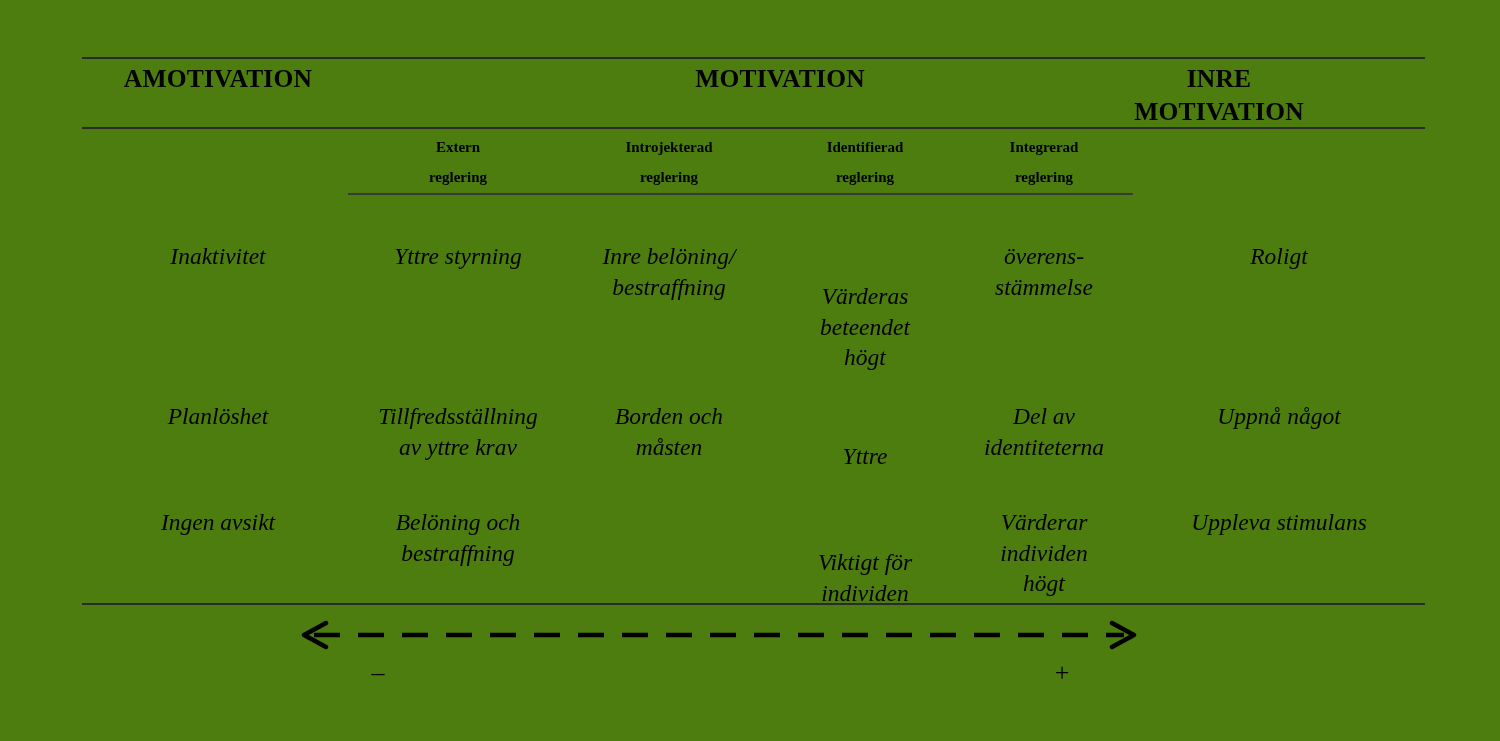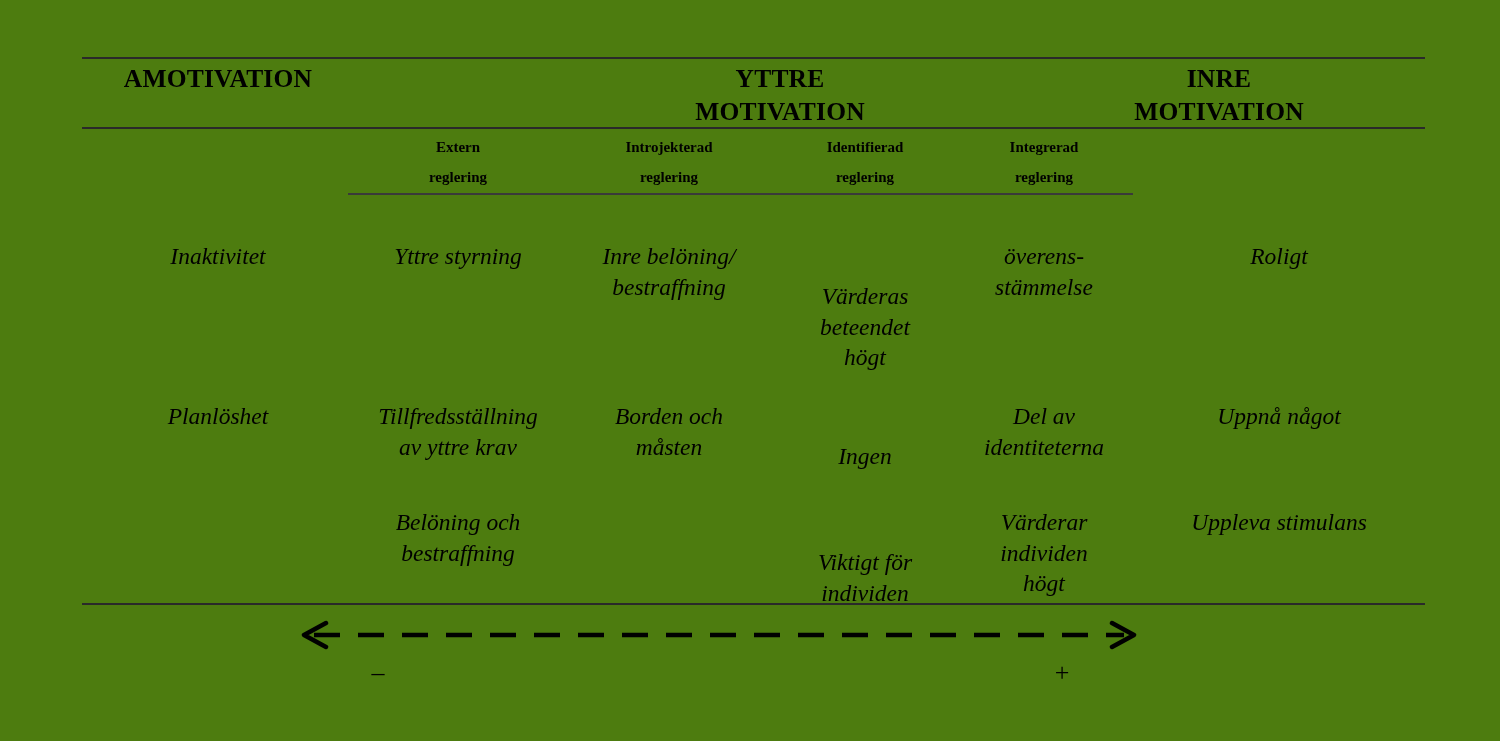--- a/index.html
+++ b/index.html
@@ -154,21 +154,20 @@
   <div class="rule rule-top"></div>
   <div class="rule rule-mid"></div>
   <div class="rule rule-bottom"></div>
   <div class="rule-sub"></div>
 
   <div class="hdr hdr-amotivation">
     <span>AMOTIVATION</span>
   </div>
 
   <div class="hdr hdr-yttre">
-    <div>YTTRE</div>
     <div>MOTIVATION</div>
   </div>
 
   <div class="hdr hdr-inre">
     <div>INRE</div>
     <div>MOTIVATION</div>
   </div>
 
   <div class="sub sub-1">
     <span>Extern</span>
@@ -215,30 +214,33 @@
   </div>
   <div class="cell row-2 col-2">
     <span>Tillfredsställning</span>
     <span>av yttre krav</span>
   </div>
   <div class="cell row-2 col-3">
     <span>Borden och</span>
     <span>måsten</span>
   </div>
   <div class="cell row-2 col-4">
-    <span>Ingen</span>
+    <span>Yttre</span>
   </div>
   <div class="cell row-2 col-6">
     <span>Uppnå något</span>
   </div>
   <div class="cell row-2 col-5">
     <span>Del av</span>
     <span>identiteterna</span>
   </div>
 
+  <div class="cell row-3 col-1">
+    <span>Ingen avsikt</span>
+  </div>
   <div class="cell row-3 col-2">
     <span>Belöning och</span>
     <span>bestraffning</span>
   </div>
   <div class="cell row-3 col-4">
     <span>Viktigt för</span>
     <span>individen</span>
   </div>
   <div class="cell row-3 col-5">
     <span>Värderar</span>

